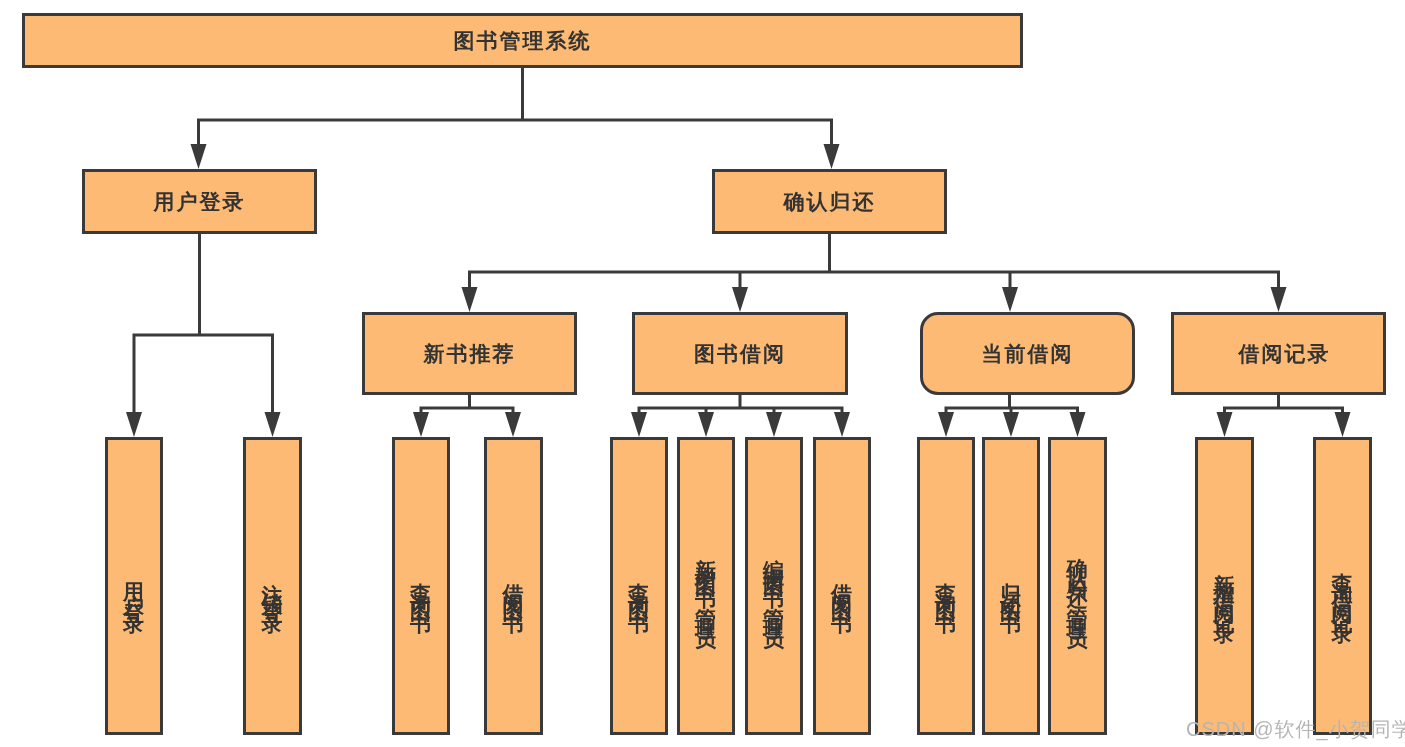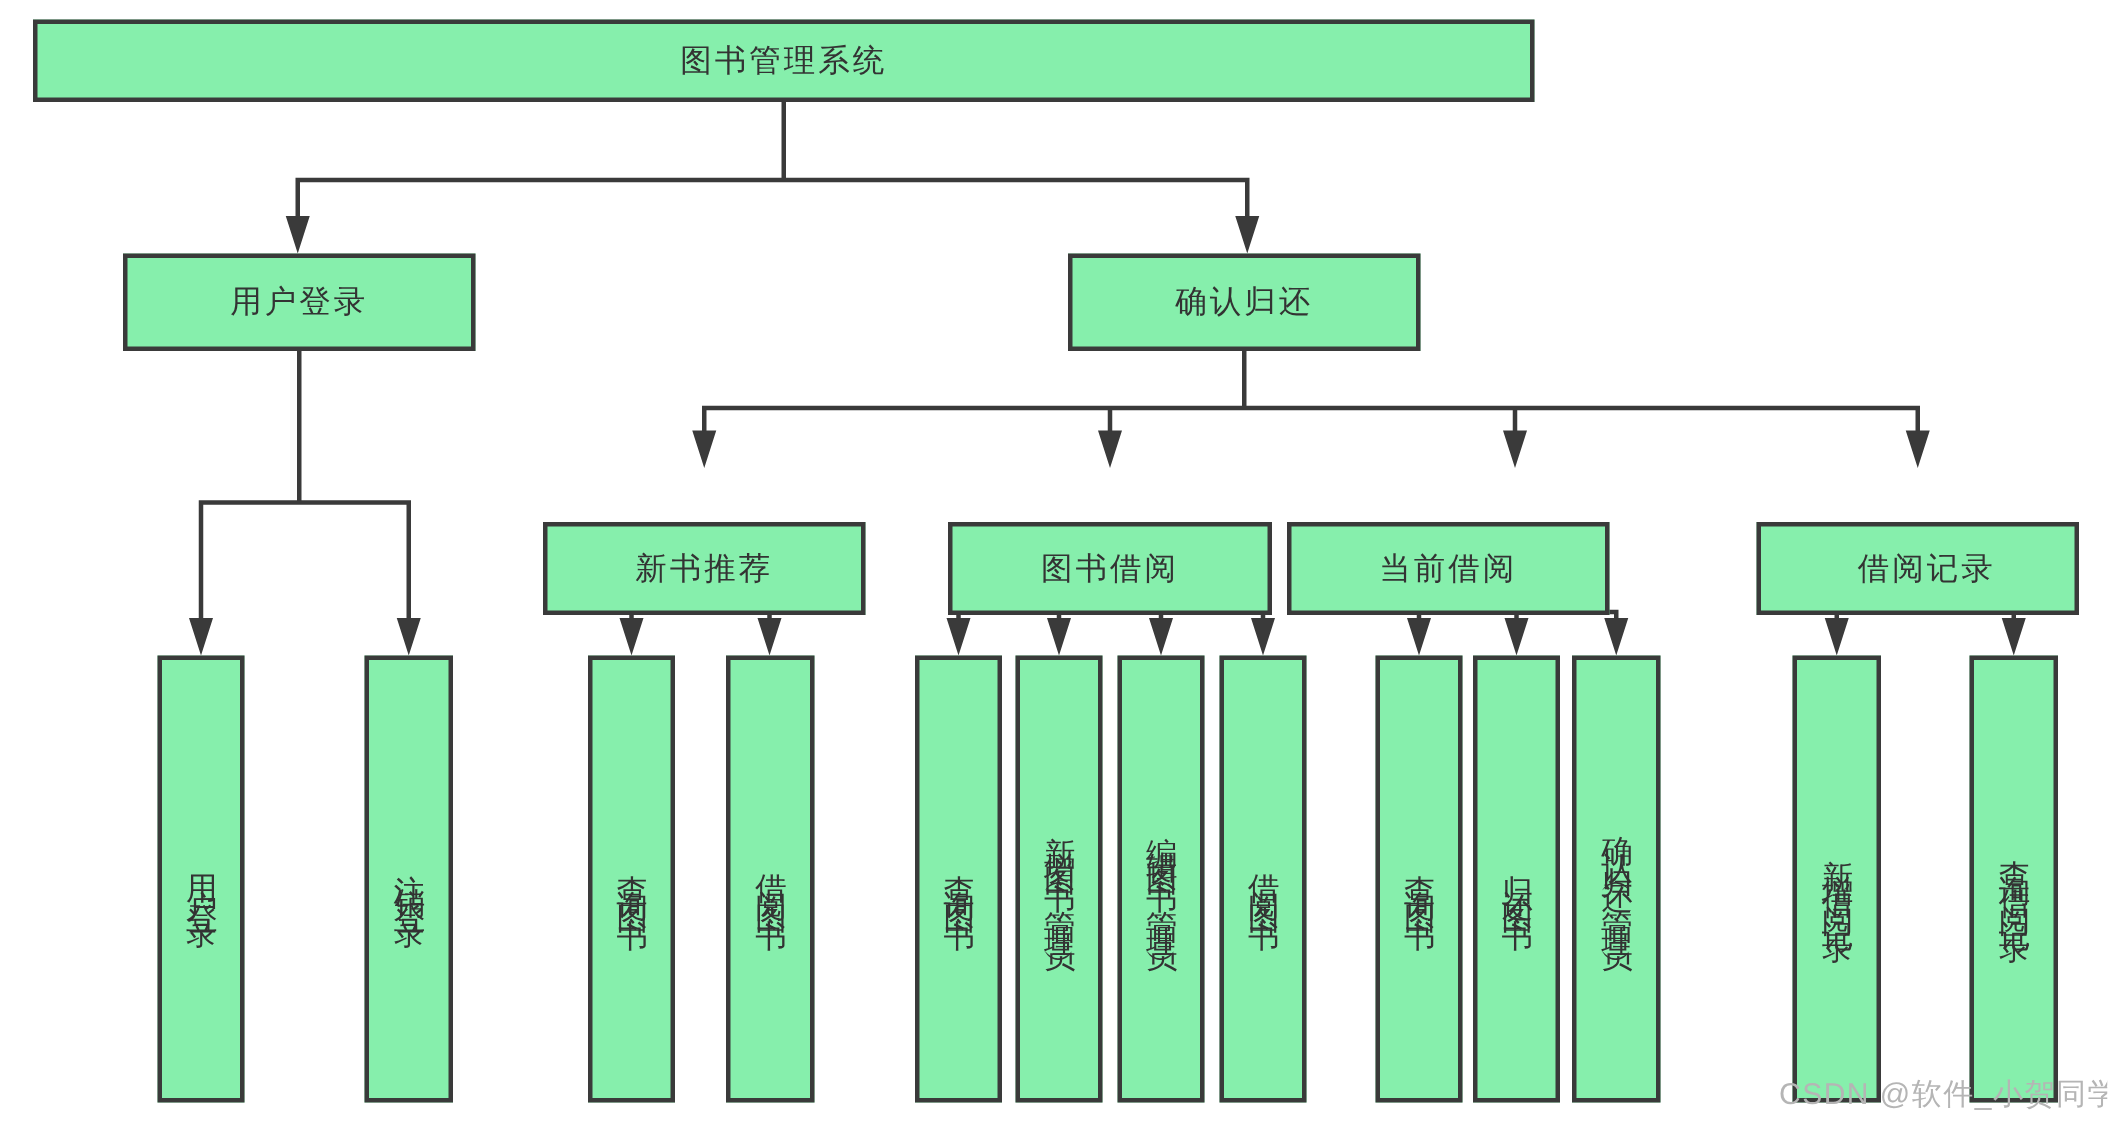--- a/index.html
+++ b/index.html
@@ -13,44 +13,45 @@
   }
   #connectors {
     position: absolute;
     left: 0; top: 0;
     width: 1405px; height: 747px;
   }
   .node {
     position: absolute;
     box-sizing: border-box;
     border: 3px solid #3a3a3a;
-    background: #86efac;
+    background: #fdba74;
     display: flex;
     align-items: center;
     justify-content: center;
     color: #333333;
     font-size: 21px;
     letter-spacing: 2px;
     text-align: center;
     white-space: nowrap;
+    font-weight: bold;
   }
   .node.h { line-height: 1; }
   .node.v {
     writing-mode: vertical-rl;
     text-orientation: mixed;
     letter-spacing: 10px;
     font-size: 21px;
     line-height: 1;
     white-space: normal;
     overflow: hidden;
   }
   
   .root  { left: 22px;  top: 13px;  width: 1001px; height: 55px; }
   .l2    { top: 169px; width: 235px; height: 65px; }
-  .l3    { top: 312px; width: 215px; height: 62px; margin-top: 36px; }
+  .l3    { top: 312px; width: 215px; height: 83px; }
   .leaf  { top: 437px; width: 58px;  height: 298px; }
   #watermark {
     position: absolute;
     left: 1186px;
     top: 716px;
     color: #b5b5b5;
     font-size: 20px;
     letter-spacing: 1px;
     white-space: nowrap;
   }
@@ -92,21 +93,21 @@
       M1342.5,437 L1334.5,412 L1350.5,412 Z"></path>
   </svg>
 
   <div class="node h root">图书管理系统</div>
 
   <div class="node h l2" style="left:82px;">用户登录</div>
   <div class="node h l2" style="left:712px;">确认归还</div>
 
   <div class="node h l3" style="left:362px;">新书推荐</div>
   <div class="node h l3" style="left:632px;width:216px;">图书借阅</div>
-  <div class="node h l3" style="left:858px;">当前借阅</div>
+  <div class="node h l3" style="left:920px;border-radius:18px;">当前借阅</div>
   <div class="node h l3" style="left:1171px;padding-left:12px;">借阅记录</div>
 
   <div class="node v leaf" style="left:105px;">用户登录</div>
   <div class="node v leaf" style="left:243px;width:59px;">注销登录</div>
 
   <div class="node v leaf" style="left:392px;">查询图书</div>
   <div class="node v leaf" style="left:484px;width:59px;">借阅图书</div>
 
   <div class="node v leaf" style="left:610px;">查询图书</div>
   <div class="node v leaf" style="left:677px;">新增图书（管理员）</div>

